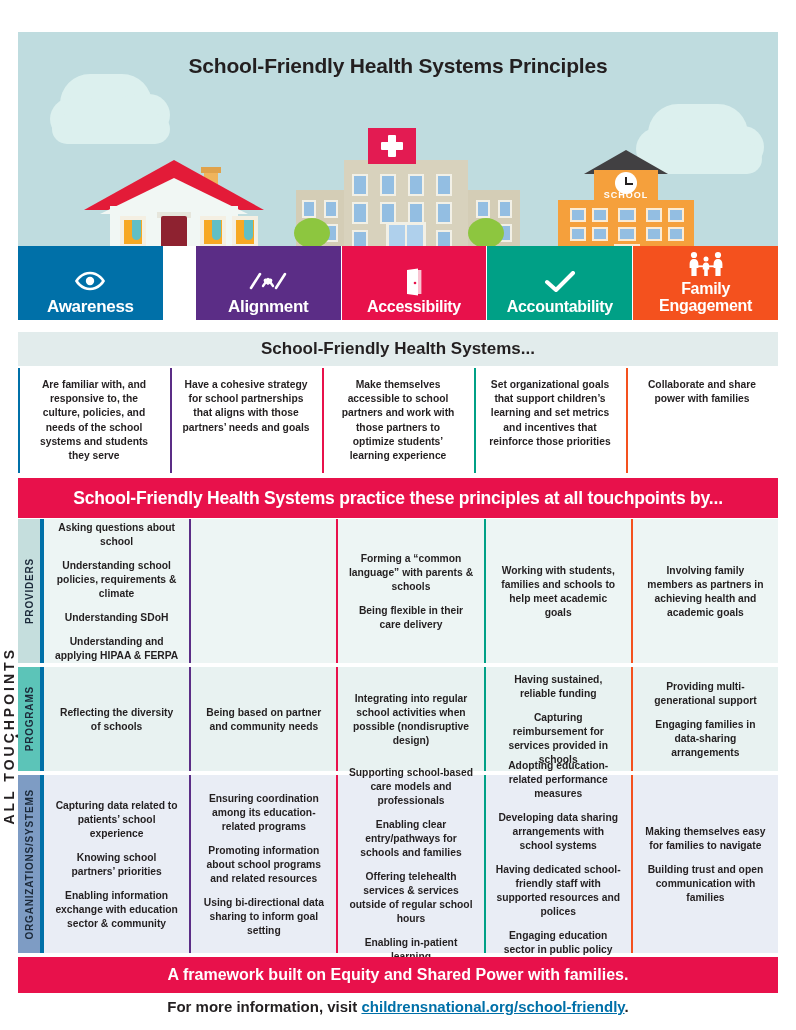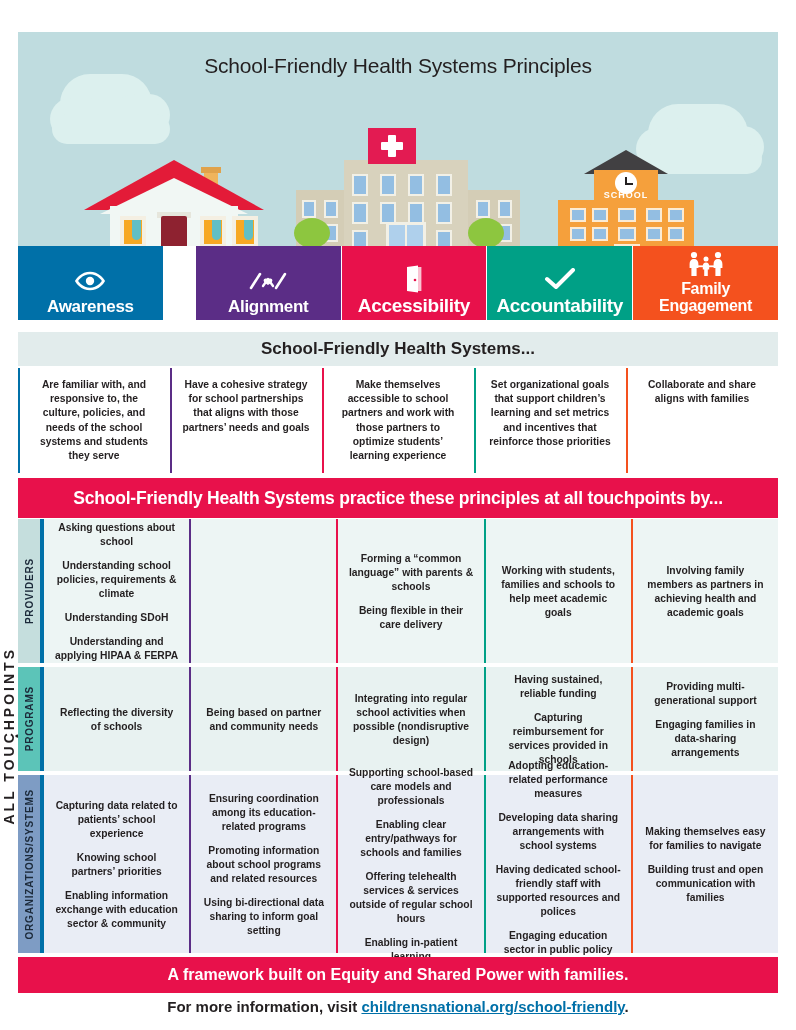--- a/index.html
+++ b/index.html
@@ -18,21 +18,21 @@
   
   .hero {
     position: absolute; left: 18px; top: 32px;
     width: 760px; height: 214px;
     background: #BFDCDF;
     overflow: hidden;
   }
   .hero-title {
     position: absolute; left: 0; top: 22px; width: 760px;
     text-align: center;
-    font-size: 21px; font-weight: normal; color: #231f20;
+    font-size: 21px; font-weight: bold; color: #231f20;
     letter-spacing: -0.2px;
   }
   .cloud { position: absolute; background: #DCF0EE; border-radius: 50%; }
   .cloud-a1 { left: 42px; top: 42px; width: 92px; height: 60px; border-radius: 44px; }
   .cloud-a2 { left: 32px; top: 66px; width: 62px; height: 42px; border-radius: 34px; }
   .cloud-a3 { left: 96px; top: 62px; width: 56px; height: 42px; border-radius: 30px; }
   .cloud-a4 { left: 34px; top: 82px; width: 118px; height: 30px; border-radius: 16px; }
   .cloud-b1 { left: 630px; top: 72px; width: 100px; height: 60px; border-radius: 46px; }
   .cloud-b2 { left: 618px; top: 96px; width: 62px; height: 42px; border-radius: 32px; }
   .cloud-b3 { left: 690px; top: 94px; width: 56px; height: 42px; border-radius: 30px; }
@@ -99,21 +99,21 @@
   }
   .principle:last-child { border-right: none; }
   .principle .p-icon {
     height: 30px; display: flex; align-items: center; justify-content: center;
     margin-bottom: 2px;
   }
   .principle .p-label {
     color: #ffffff; font-weight: bold; font-size: 17px;
     text-align: center; line-height: 1.02; letter-spacing: -0.3px;
   }
-  .principle.narrow .p-label { font-size: 19px; }
+  .principle.narrow .p-label { font-size: 16px; }
   .principle.fam .p-label { font-size: 16px; line-height: 1.05; }
 
   
   .subhead {
     position: absolute; left: 18px; top: 332px;
     width: 760px; height: 34px;
     background: #E2ECEC;
     display: flex; align-items: center; justify-content: center;
     font-size: 17px; font-weight: bold; color: #231f20;
   }
@@ -365,21 +365,21 @@
     <div class="desc-cell">
       <div class="vline" id="d2" style="background: rgb(232, 17, 75);"></div>
       <span>Make themselves accessible to school partners and work with those partners to optimize students’ learning experience</span>
     </div>
     <div class="desc-cell">
       <div class="vline" id="d3" style="background: rgb(0, 160, 134);"></div>
       <span>Set organizational goals that support children’s learning and set metrics and incentives that reinforce those priorities</span>
     </div>
     <div class="desc-cell">
       <div class="vline" id="d4" style="background: rgb(244, 81, 30);"></div>
-      <span>Collaborate and share aligns with families</span>
+      <span>Collaborate and share power with families</span>
     </div>
   </div>
 
   <div class="banner-main">School-Friendly Health Systems practice these principles at all touchpoints by...</div>
 
   <svg class="brace-svg" width="16" height="434">
     <path d="M14 2 C6 2 9 8 9 16 L9 205 C9 213 5 217 1.5 217 C5 217 9 221 9 229 L9 418 C9 426 6 432 14 432" fill="none" stroke="#231f20" stroke-width="1.8"></path>
   </svg>
   <div class="brace-label">
     <span>ALL TOUCHPOINTS</span>

